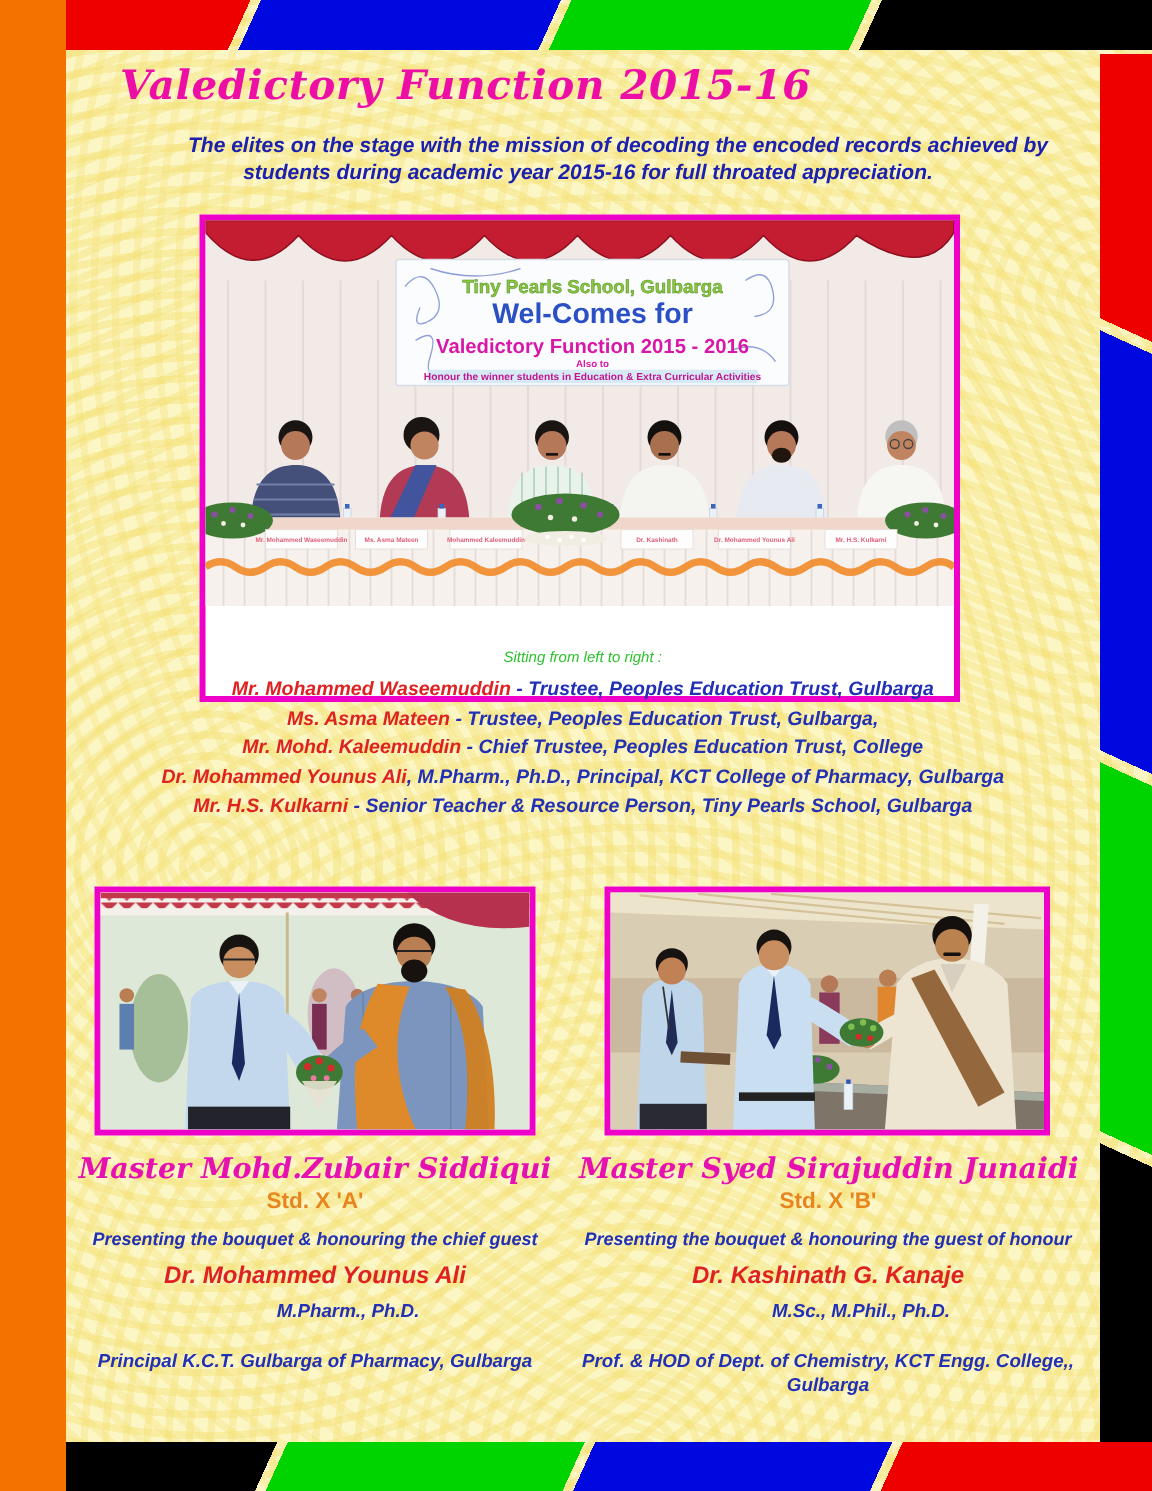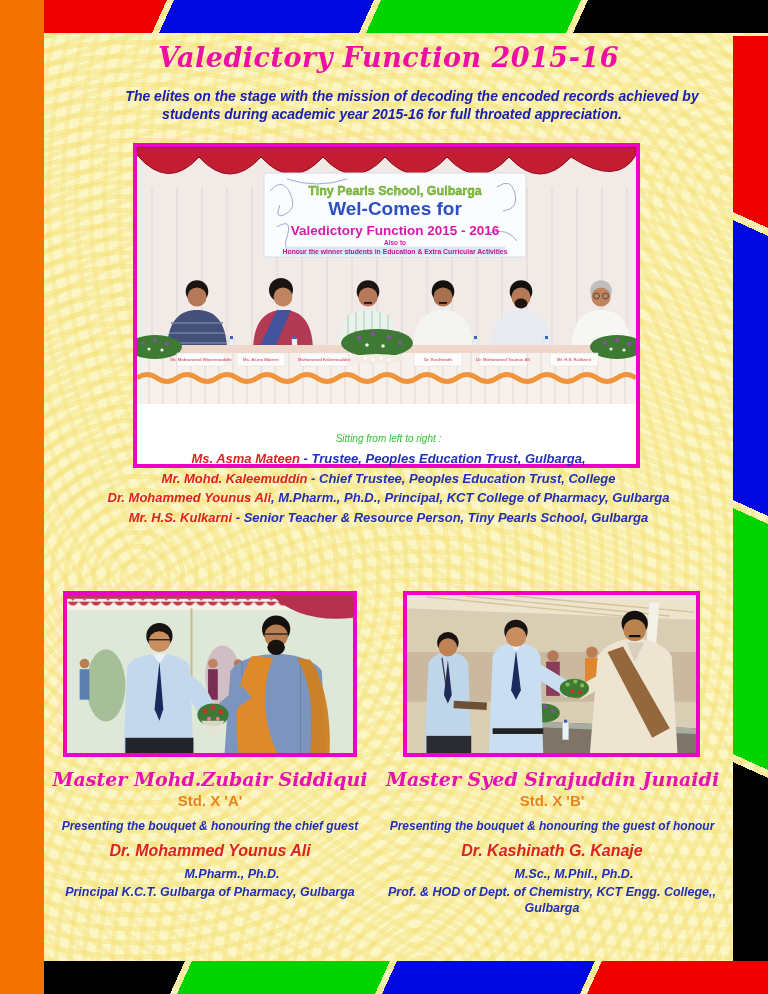--- a/index.html
+++ b/index.html
@@ -7,23 +7,23 @@
     position:relative;width:768px;height:994px;overflow:hidden;
     font-family:"Liberation Sans",sans-serif;
     background:
       repeating-radial-gradient(circle at 18% 58%, rgba(244,222,110,.40) 0 5px, rgba(244,222,110,0) 5px 14px),
       repeating-radial-gradient(circle at 55% 98%, rgba(244,222,110,.35) 0 5px, rgba(244,222,110,0) 5px 14px),
       repeating-radial-gradient(circle at 96% 20%, rgba(244,222,110,.30) 0 5px, rgba(244,222,110,0) 5px 14px),
       #FBF6C4;
   }
   .border-svg{position:absolute;left:0;top:0;}
   .page-title{
-    position:absolute;left:44px;top:42px;width:689px;margin:0;text-align:center;
+    position:absolute;left:44px;top:42px;width:689px;margin:0;text-align:left;
     font-family:"DejaVu Serif",serif;font-style:italic;font-weight:bold;
-    font-size:27px;color:#ED0FA5;letter-spacing:.5px;
+    font-size:27px;color:#ED0FA5;letter-spacing:.5px;padding-left:36px;
   }
   .page-subtitle{
     position:absolute;left:56px;top:88px;width:672px;margin:0;
     font-weight:bold;font-style:italic;font-size:14px;line-height:17.5px;
     color:#1B20AE;text-indent:40px;text-align:center;
   }
   .photo-frame{position:absolute;box-sizing:border-box;border:4px solid #EE00C8;background:#fff;}
   .photo-frame svg{display:block;}
   #main-photo{left:133px;top:143px;width:507px;height:325px;}
   #photo-left{left:63px;top:591px;width:294px;height:166px;}
@@ -39,21 +39,21 @@
   .caption{position:absolute;top:768px;width:332px;text-align:center;}
   #caption-left{left:44px;}
   #caption-right{left:386px;}
   .cap-student{
     font-family:"DejaVu Serif",serif;font-style:italic;font-weight:bold;
     font-size:19px;color:#E611B1;margin:0 0 2px 0;white-space:nowrap;
   }
   .cap-std{font-size:15px;color:#E8851E;font-weight:bold;margin:0 0 10px 0;}
   .cap-presenting{font-weight:bold;font-style:italic;font-size:12px;color:#2230B4;margin:0 0 9px 0;white-space:nowrap;}
   .cap-guest{font-weight:bold;font-style:italic;font-size:16px;color:#DE2222;margin:0 0 7px 0;white-space:nowrap;}
-  .cap-degrees{font-weight:bold;font-style:italic;font-size:12.5px;color:#2230B4;margin:0 0 3px 0;padding-left:44px;}
+  .cap-degrees{font-weight:bold;font-style:italic;font-size:12.5px;color:#2230B4;margin:0 0 18px 0;padding-left:44px;}
   .cap-role{font-weight:bold;font-style:italic;font-size:12.5px;color:#2230B4;line-height:16px;margin:0;}
 </style>
 </head>
 <body>
 
 <div class="page">
 
   <svg class="border-svg" width="768" height="994" viewBox="0 0 768 994" shape-rendering="crispEdges">
     <rect x="0" y="0" width="44" height="994" fill="#F47300"></rect>
     <polygon points="44,0 167,0 152,33 44,33" fill="#EE0000"></polygon>
@@ -273,20 +273,21 @@
         <rect x="342" y="206" width="48" height="13" fill="#FDFDFD" stroke="#E0D8D0" stroke-width=".5"></rect>
         <text x="366" y="214">Dr. Mohammed Younus Ali</text>
         <rect x="413" y="206" width="48" height="13" fill="#FDFDFD" stroke="#E0D8D0" stroke-width=".5"></rect>
         <text x="437" y="214">Mr. H.S. Kulkarni</text>
       </g>
     </svg>
   </div>
 
   <div class="sitting-block">
     <p class="sitting-heading">Sitting from left to right :</p>
+    <div class="att-line"><span class="att-name">Mr. Mohammed Waseemuddin</span><span class="att-role"> - Trustee, Peoples Education Trust, Gulbarga</span></div>
     <div class="att-line"><span class="att-name">Ms. Asma Mateen</span><span class="att-role"> - Trustee, Peoples Education Trust, Gulbarga,</span></div>
     <div class="att-line"><span class="att-name">Mr. Mohd. Kaleemuddin</span><span class="att-role"> - Chief Trustee, Peoples Education Trust, College</span></div>
     <div class="att-line"><span class="att-name">Dr. Mohammed Younus Ali</span><span class="att-role">, M.Pharm., Ph.D., Principal, KCT College of Pharmacy, Gulbarga</span></div>
     <div class="att-line"><span class="att-name">Mr. H.S. Kulkarni</span><span class="att-role"> - Senior Teacher &amp; Resource Person, Tiny Pearls School, Gulbarga</span></div>
   </div>
 
   <div class="photo-frame" id="photo-left">
     <svg width="286" height="158" viewBox="0 0 294 166" preserveAspectRatio="none">
       <defs>
         <pattern id="zz" width="12" height="7" patternUnits="userSpaceOnUse">

